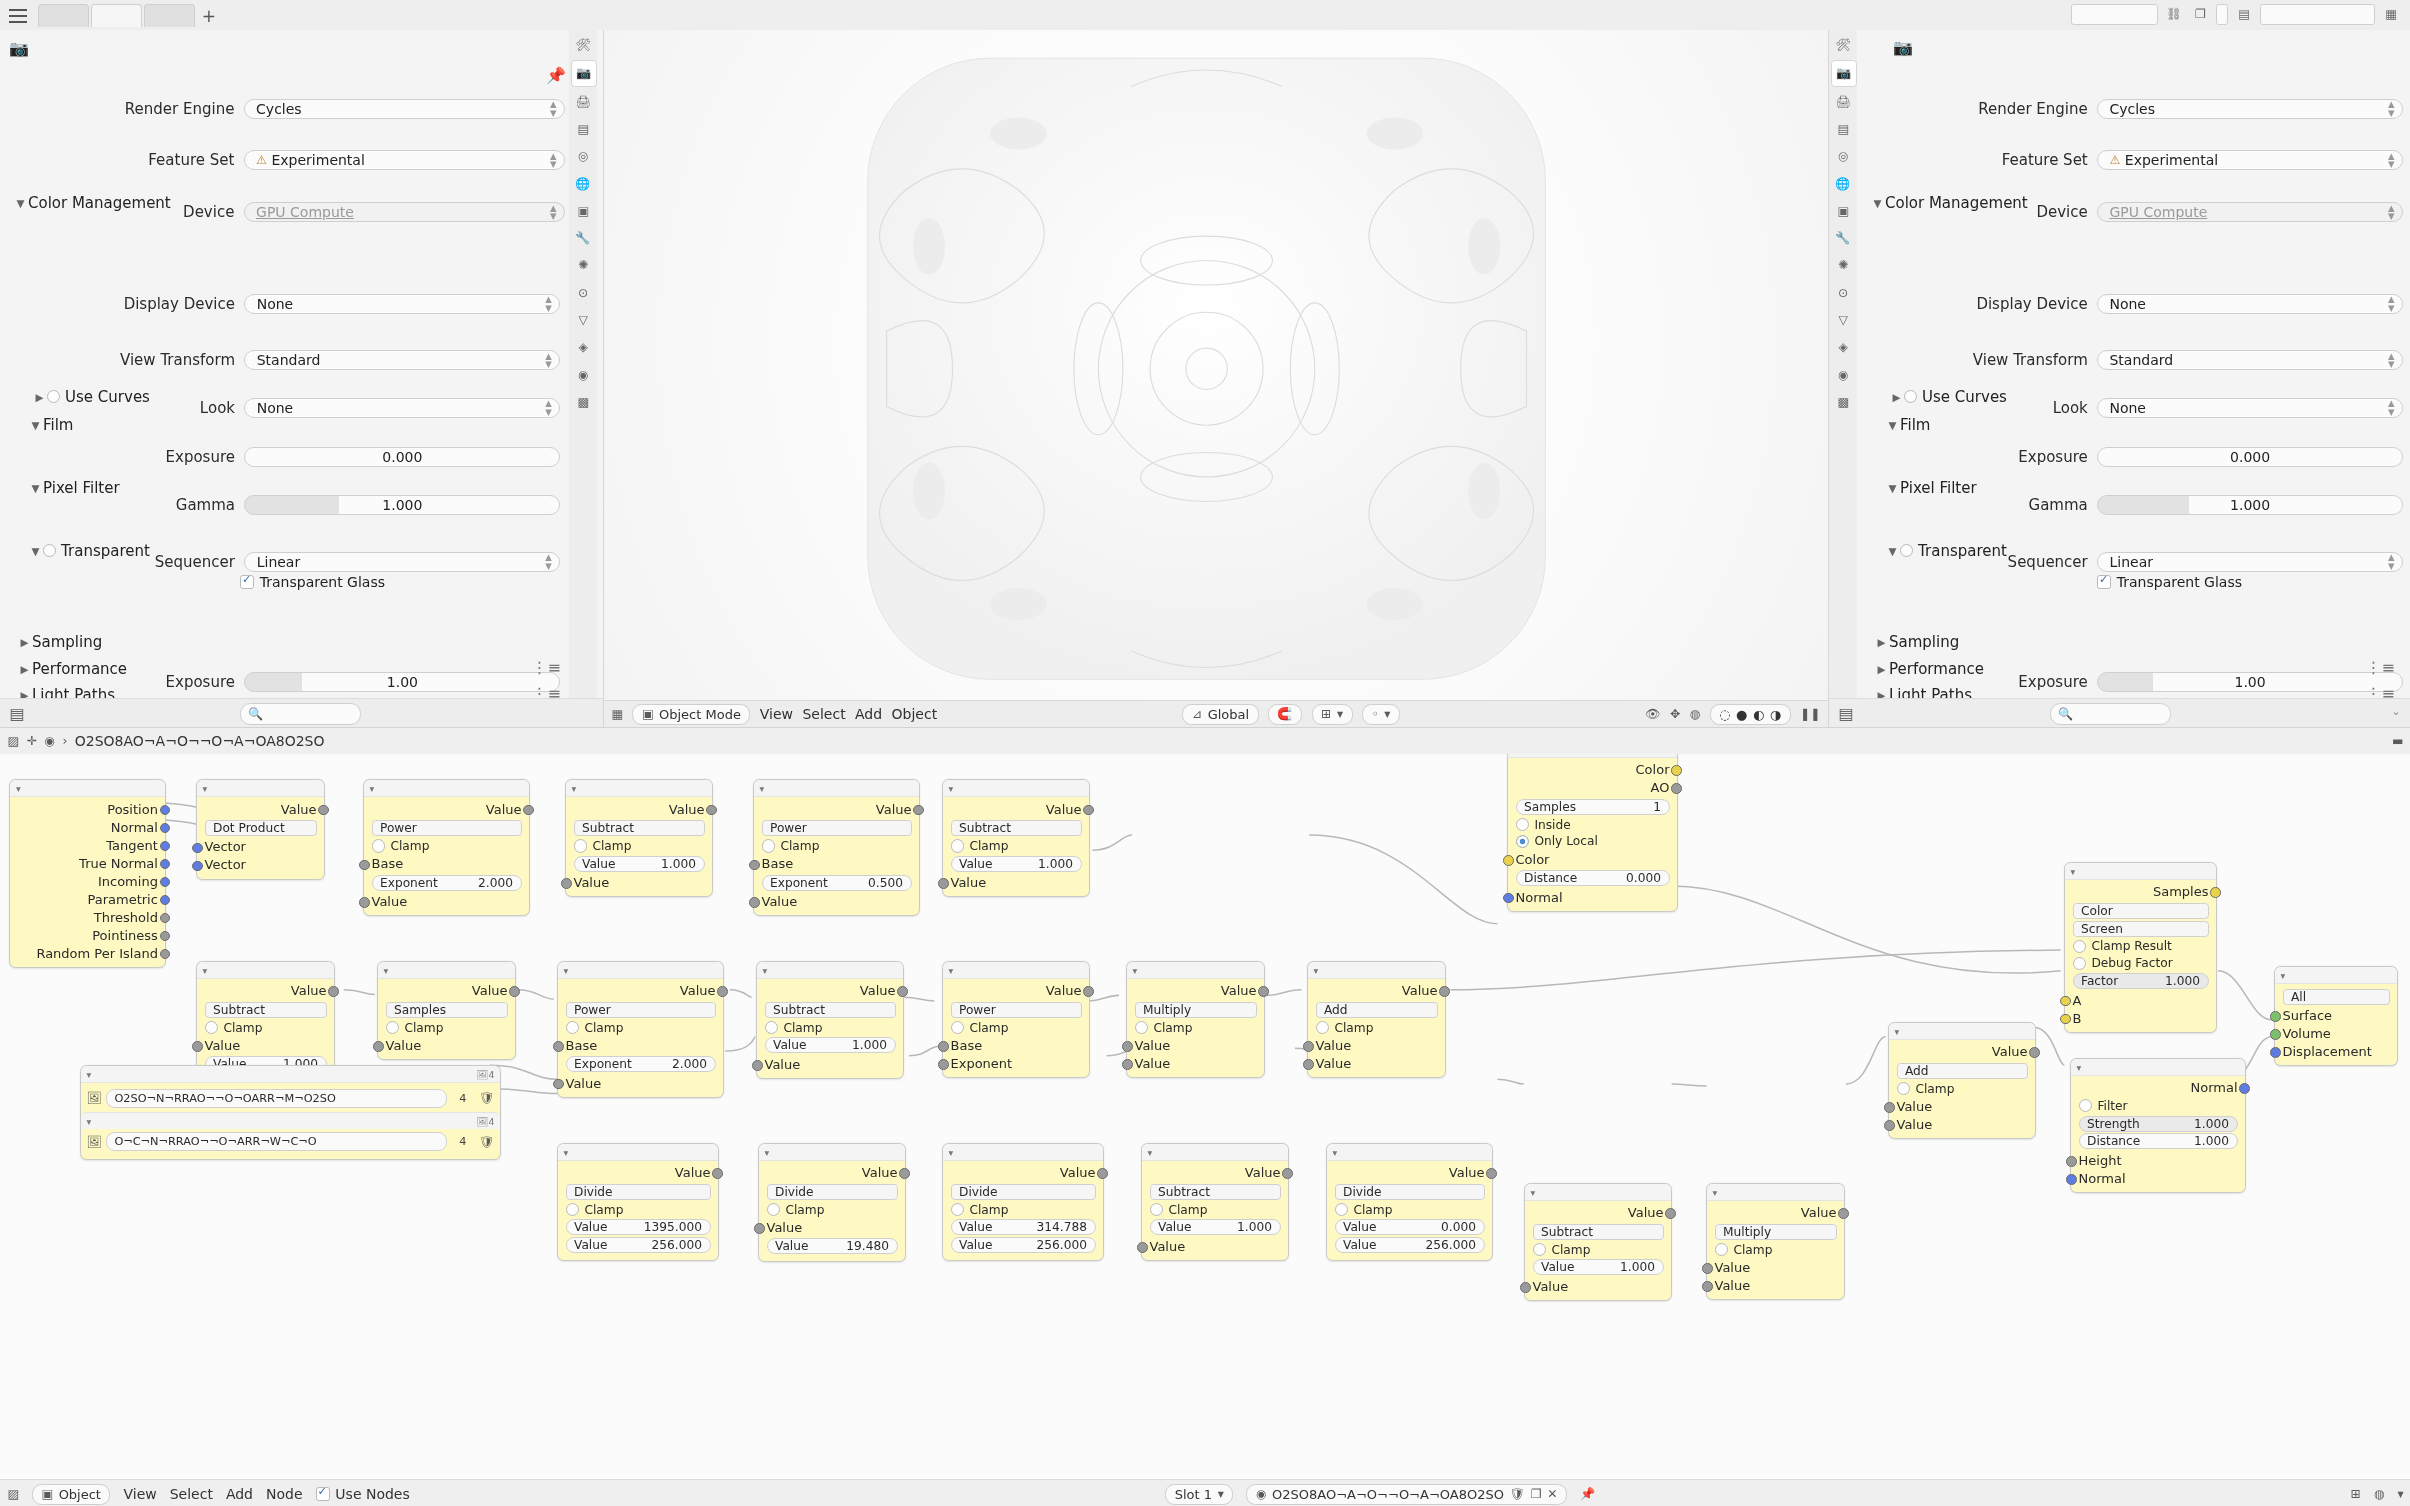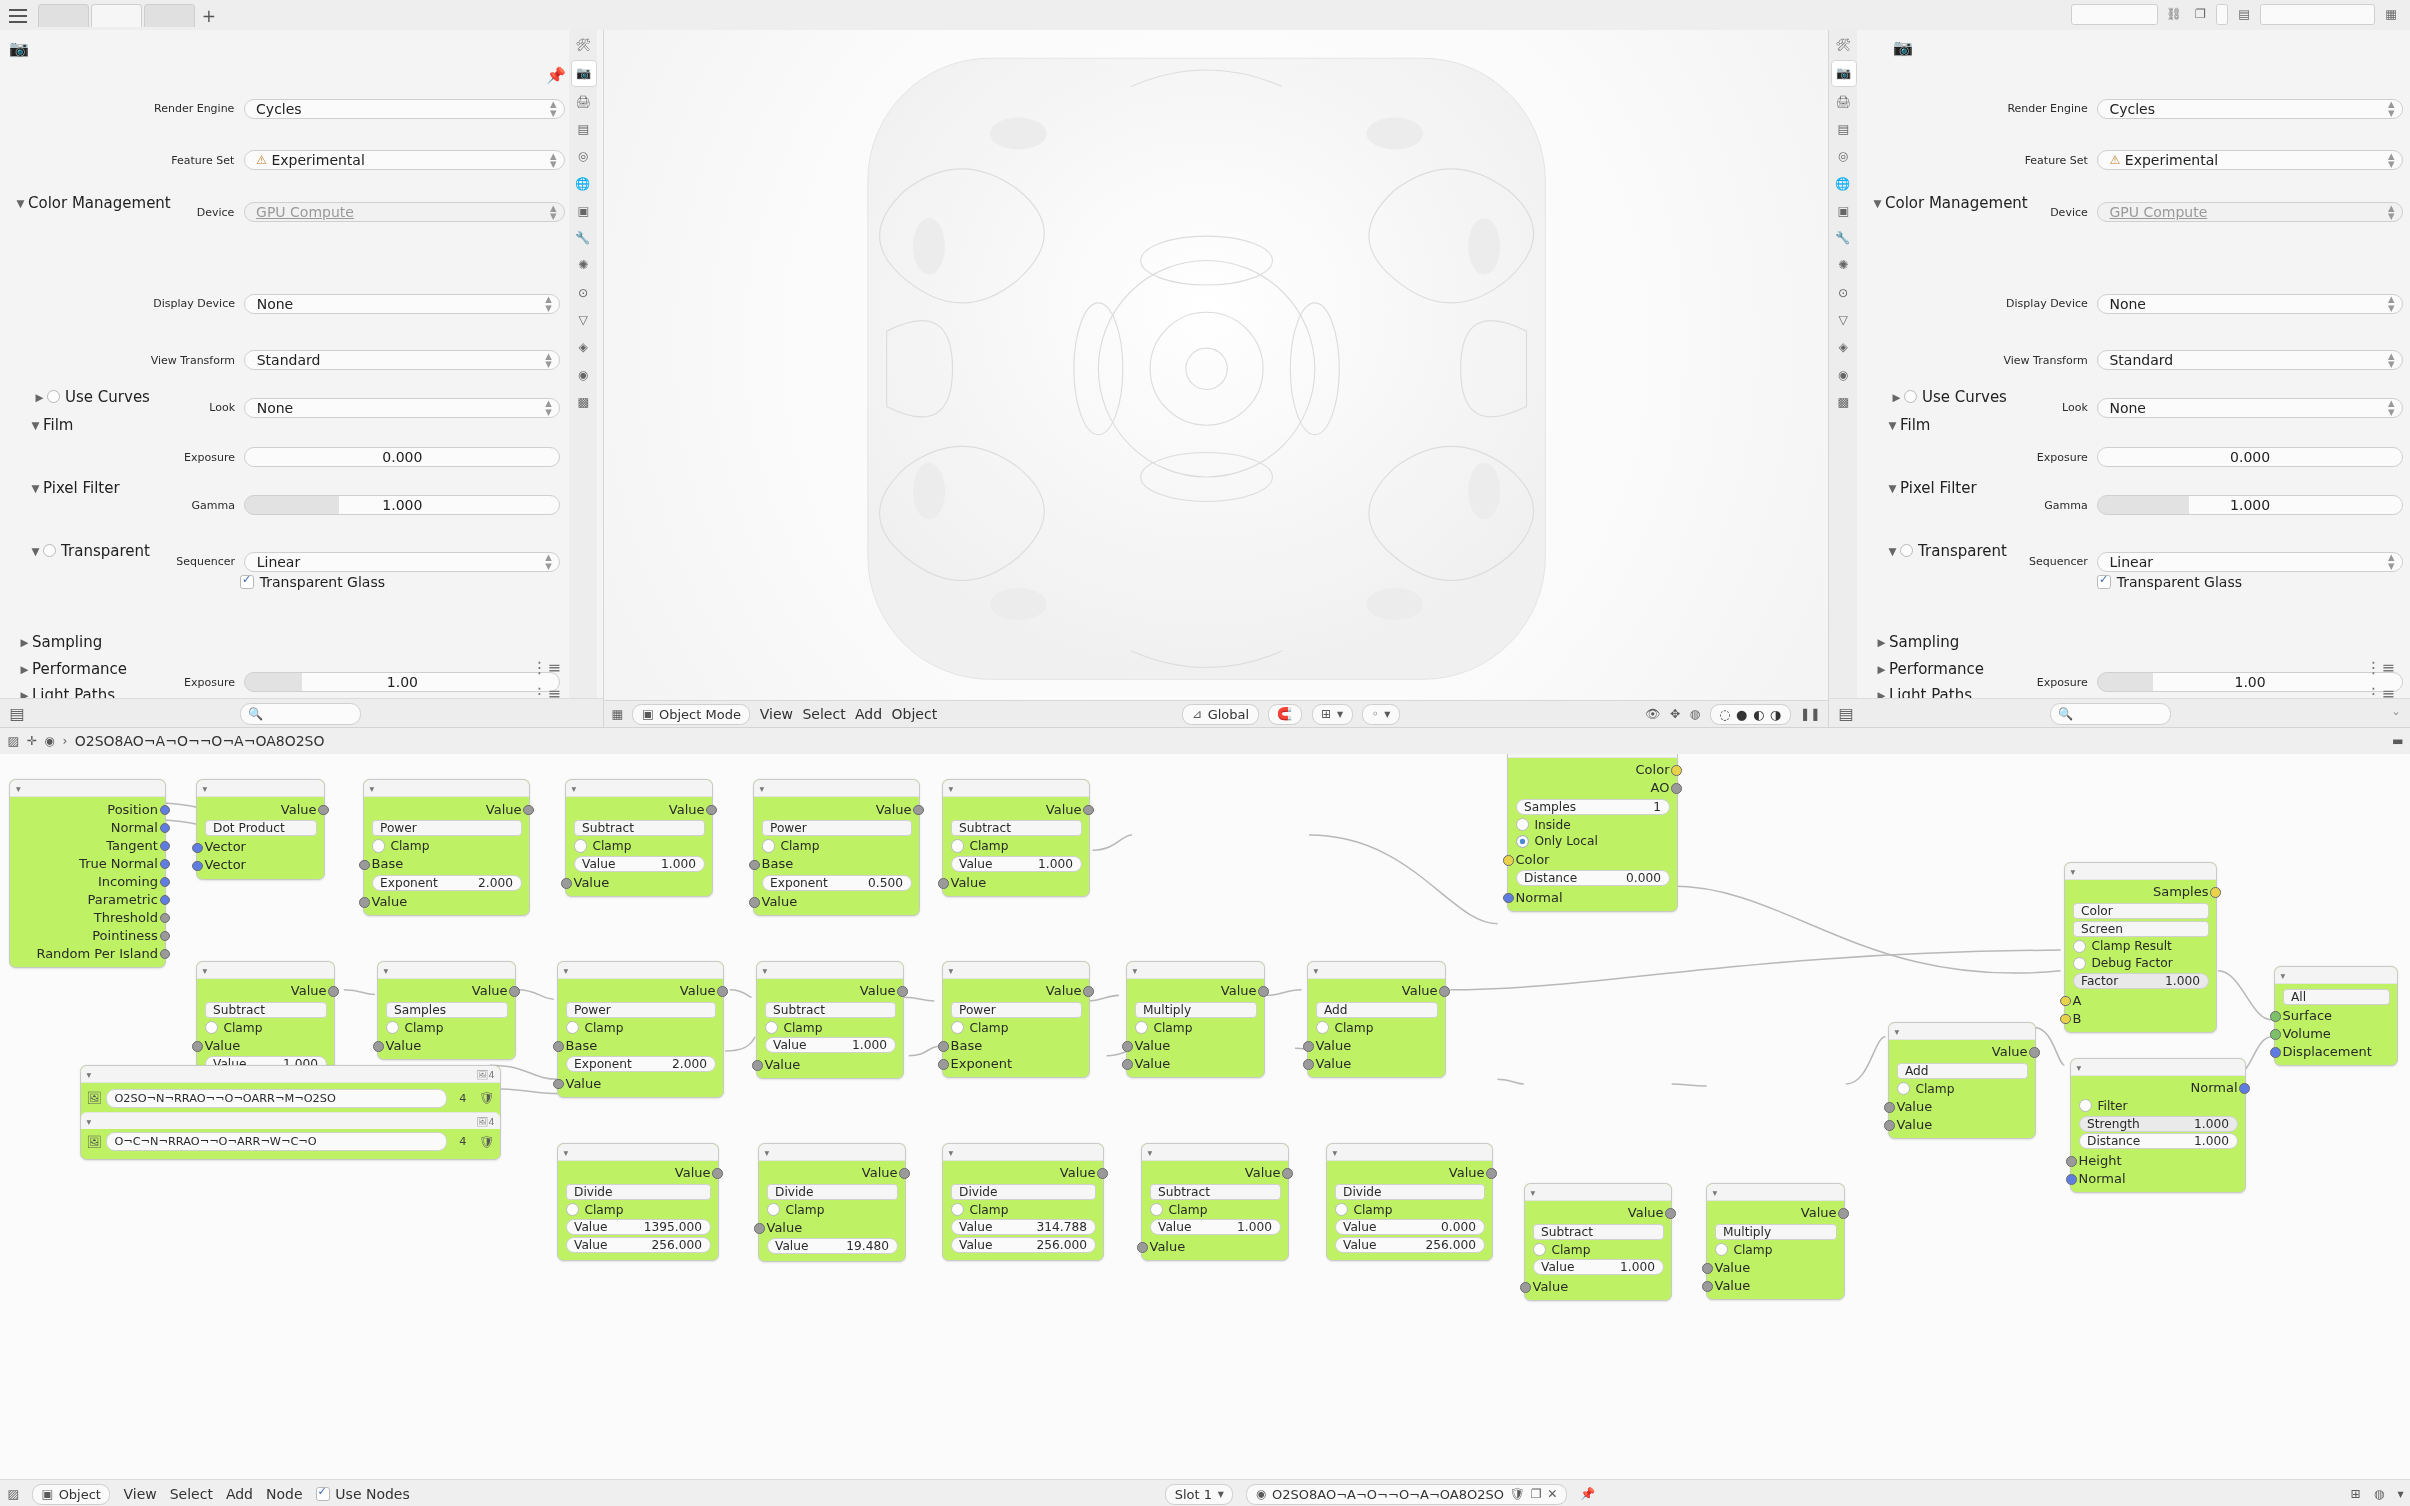--- a/index.html
+++ b/index.html
@@ -17,21 +17,21 @@
   .tb-right{position:absolute;right:9.4px;top:3.8px;display:flex;align-items:center;gap:5.6px;}
   .tb-field{height:19px;border:0.9px solid #cfcfcf;background:#fafafa;border-radius:2.8px;}
   .tb-ico{width:21px;height:19px;display:flex;align-items:center;justify-content:center;color:#666;font-size:12.2px;}
 
   
   .props{position:absolute;top:30px;background:#f4f4f4;border-right:0.9px solid #d6d6d6;}
   .props .tabcol{position:absolute;top:0;width:28px;bottom:0;background:#ededed;}
   .props .tabcol .t{width:24.5px;height:24.5px;margin:2.8px 1.9px;border-radius:3.8px;display:flex;align-items:center;justify-content:center;color:#666;font-size:12.2px;}
   .props .tabcol .t.sel{background:#ffffff;border:0.9px solid #d6d6d6;}
   .prow{position:relative;height:25.4px;display:flex;align-items:center;}
-  .plabel{text-align:right;padding-right:9.4px;color:#2b2b2b;font-size:11px;}
+  .plabel{text-align:right;padding-right:9.4px;color:#2b2b2b;font-size:15px;}
   .pfield{height:20px;background:#fbfbfb;border:0.9px solid #cfcfcf;border-radius:10.4px;display:flex;align-items:center;padding:0 11.3px;box-sizing:border-box;position:relative;font-size:14px;color:#222;}
   .pfield.dim{color:#9a9a9a;background:#f1f1f1;text-decoration:underline;}
   .pfield .cc{position:absolute;right:7.5px;color:#999;font-size:8.5px;line-height:1;}
   .pfield .cc b{display:block;}
   .pfield.num{justify-content:center;}
   .pfield.slider{background:linear-gradient(to right,#e2e2e2 0%,#e2e2e2 var(--f,0%),#fbfbfb var(--f,0%),#fbfbfb 100%);}
   .sect{display:flex;align-items:center;font-size:15px;color:#222;height:21px;}
   .sect .arr{width:15px;text-align:center;color:#666;font-size:10.4px;}
   .chk{width:12.2px;height:12.2px;border:0.9px solid #b9b9b9;background:#fdfdfd;border-radius:2.8px;display:inline-block;position:relative;}
   .chk.on{background:#ffffff;}
@@ -47,21 +47,21 @@
   .vp-foot{position:absolute;left:0;right:0;bottom:0;height:26px;background:#ededed;border-top:0.9px solid #d8d8d8;display:flex;align-items:center;gap:9.4px;padding:0 7.5px;font-size:14px;color:#303030;}
   .pill{height:19px;border:0.9px solid #cfcfcf;background:#fafafa;border-radius:9.4px;display:flex;align-items:center;padding:0 8.5px;gap:5.6px;font-size:13px;color:#333;}
   .ico{color:#5a5a5a;font-size:12.2px;}
 
   
   .shader{position:absolute;left:0;background:#fbfbfb;border-top:0.9px solid #d4d4d4;}
   .sh-top{position:absolute;left:0;top:0;right:0;height:26px;background:#efefef;border-bottom:0.9px solid #dcdcdc;display:flex;align-items:center;gap:7.5px;padding:0 7.5px;font-size:14px;color:#333;}
   .sh-bot{position:absolute;left:0;bottom:0;right:0;height:28px;background:#efefef;border-top:0.9px solid #dcdcdc;display:flex;align-items:center;gap:13px;padding:0 7.5px;font-size:14px;color:#333;}
   .nodecanvas{position:absolute;left:0;top:26px;right:0;bottom:28px;overflow:hidden;background:#fbfbfb;}
 
-  .node{position:absolute;background:#bef264;border:0.9px solid #c9c9c9;border-radius:6.6px;box-shadow:0 0.9px 1.9px rgba(0,0,0,.10);font-size:13px;color:#2a2a2a;}
+  .node{position:absolute;background:#fef9c3;border:0.9px solid #c9c9c9;border-radius:6.6px;box-shadow:0 0.9px 1.9px rgba(0,0,0,.10);font-size:13px;color:#2a2a2a;}
   .node .nh{height:16px;border-bottom:0.9px solid #e4e4e4;border-radius:5.6px 5.6px 0 0;background:#f4f4f4;display:flex;align-items:center;padding:0 5.6px;color:#777;font-size:9.4px;}
   .node .body{padding:2.8px 0 4.7px;}
   .srow{height:18px;display:flex;align-items:center;position:relative;padding:0 7.5px;box-sizing:border-box;}
   .srow.r{justify-content:flex-end;}
   .sk{position:absolute;width:8.5px;height:8.5px;border-radius:50%;border:0.9px solid #6d6d6d;top:4.7px;}
   .sk.l{left:-4.7px;}
   .sk.r{right:-4.7px;}
   .sk.gray{background:#9a9a9a;}
   .sk.yellow{background:#e8d24a;}
   .sk.blue{background:#5f7de0;}

